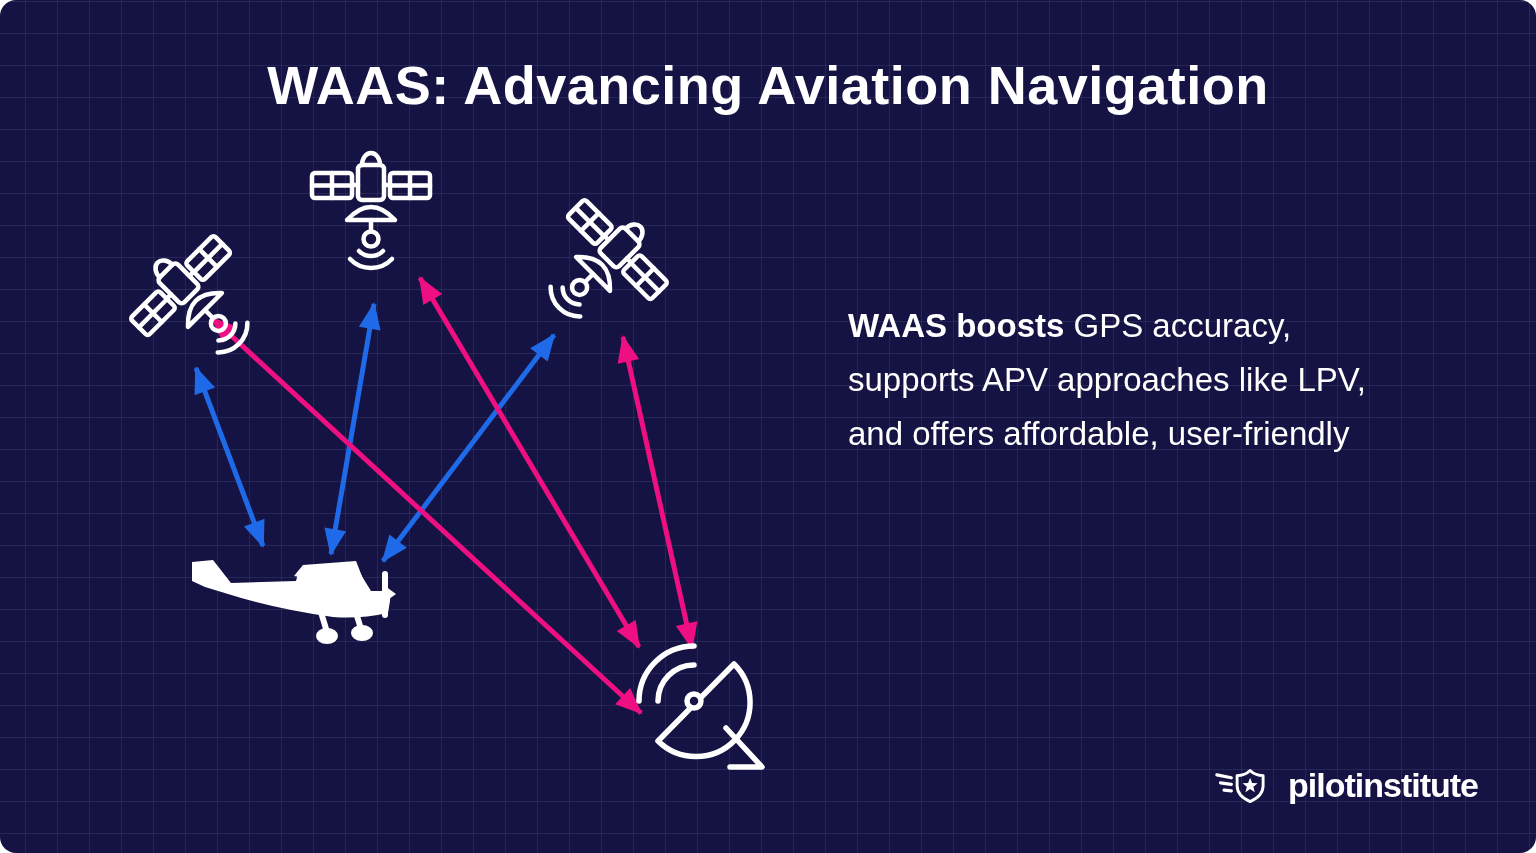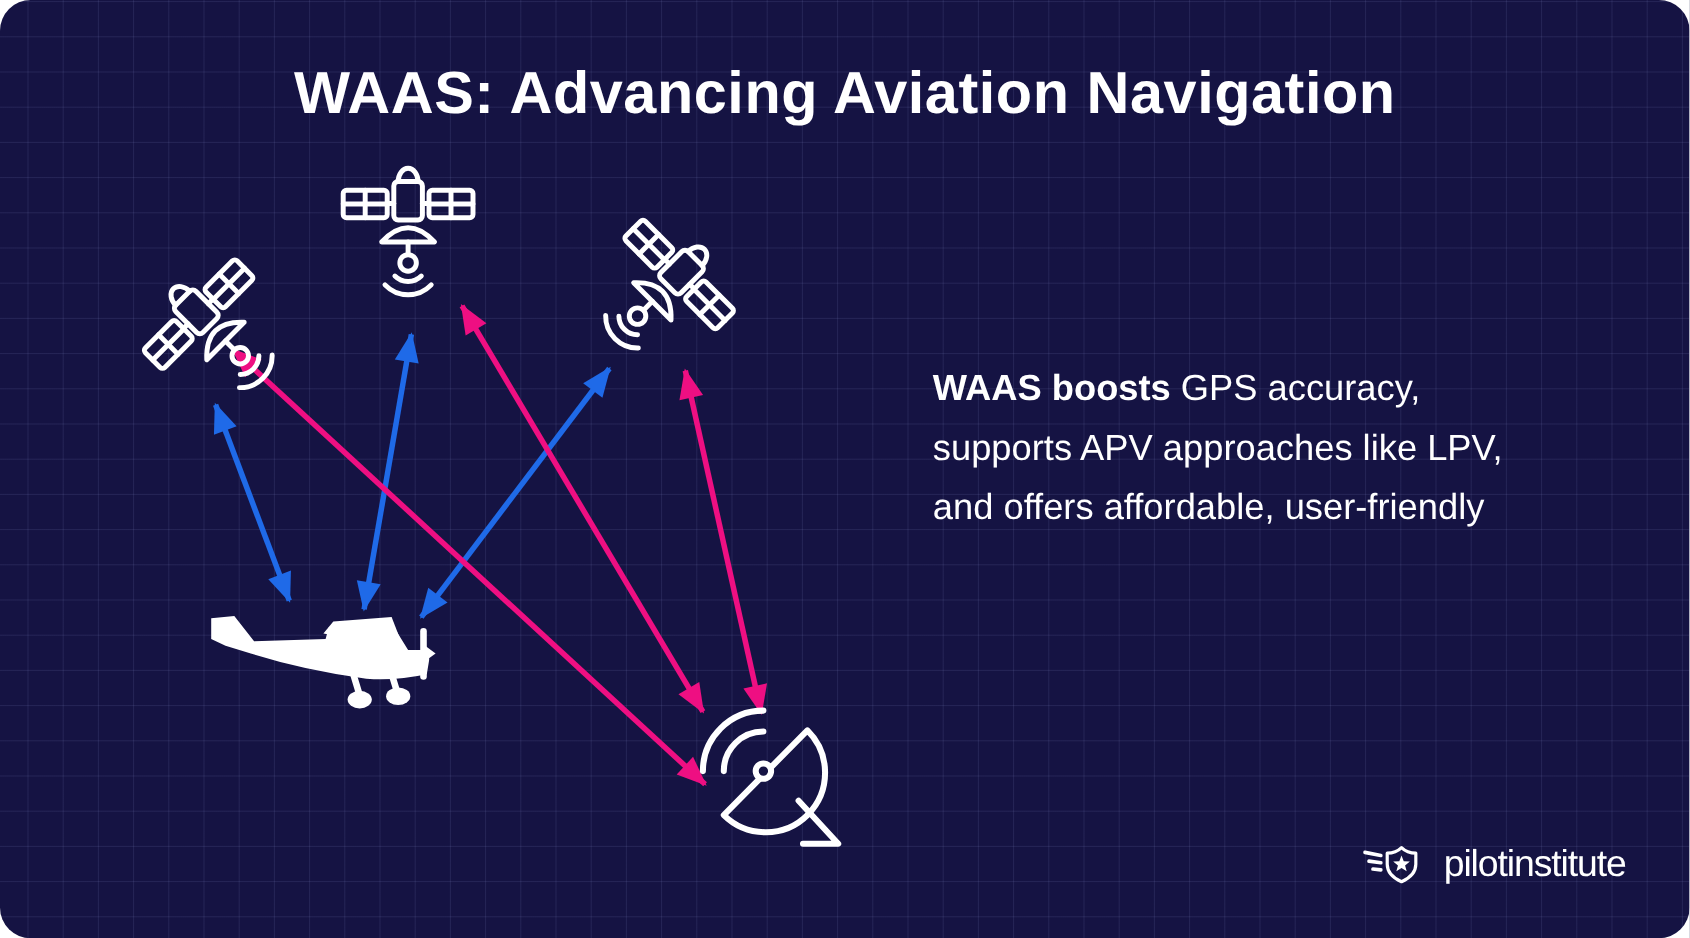--- a/index.html
+++ b/index.html
@@ -13,45 +13,45 @@
   body{font-family:"Liberation Sans", sans-serif;}
   .card{
     position:relative;
     width:1536px;height:853px;
     background-color:var(--navy);
     background-image:
       linear-gradient(to right, var(--grid) 1px, transparent 1px),
       linear-gradient(to bottom, var(--grid) 1px, transparent 1px);
     background-size:32px 32px;
     background-position:-7px 1px;
-    border-radius:28px;
+    border-radius:16px;
     overflow:hidden;
   }
   .title{
     position:absolute;top:54px;left:0;width:100%;
     text-align:center;
     color:var(--white);
     font-size:54px;font-weight:700;
     letter-spacing:0.5px;
     margin:0;
   }
   .description{
     position:absolute;left:848px;top:299px;width:640px;
     color:var(--white);
-    font-size:33px;line-height:54px;font-weight:400;margin-top:27px;
+    font-size:33px;line-height:54px;font-weight:400;
   }
   .description .bold{font-weight:700;}
   .diagram-svg{position:absolute;left:0;top:0;}
   .logo{
     position:absolute;right:58px;bottom:43px;
     display:flex;align-items:center;gap:10px;
   }
   .logo-text{
     color:var(--white);
-    font-size:34px;font-weight:400;letter-spacing:-1px;margin-left:12px;
+    font-size:34px;font-weight:700;letter-spacing:-1px;margin-left:12px;
   }
 </style>
 </head>
 <body>
 
 <div class="card">
 
   <h1 class="title">WAAS: Advancing Aviation Navigation</h1>
 
   <svg class="diagram-svg" width="1536" height="853" viewBox="0 0 1536 853">

